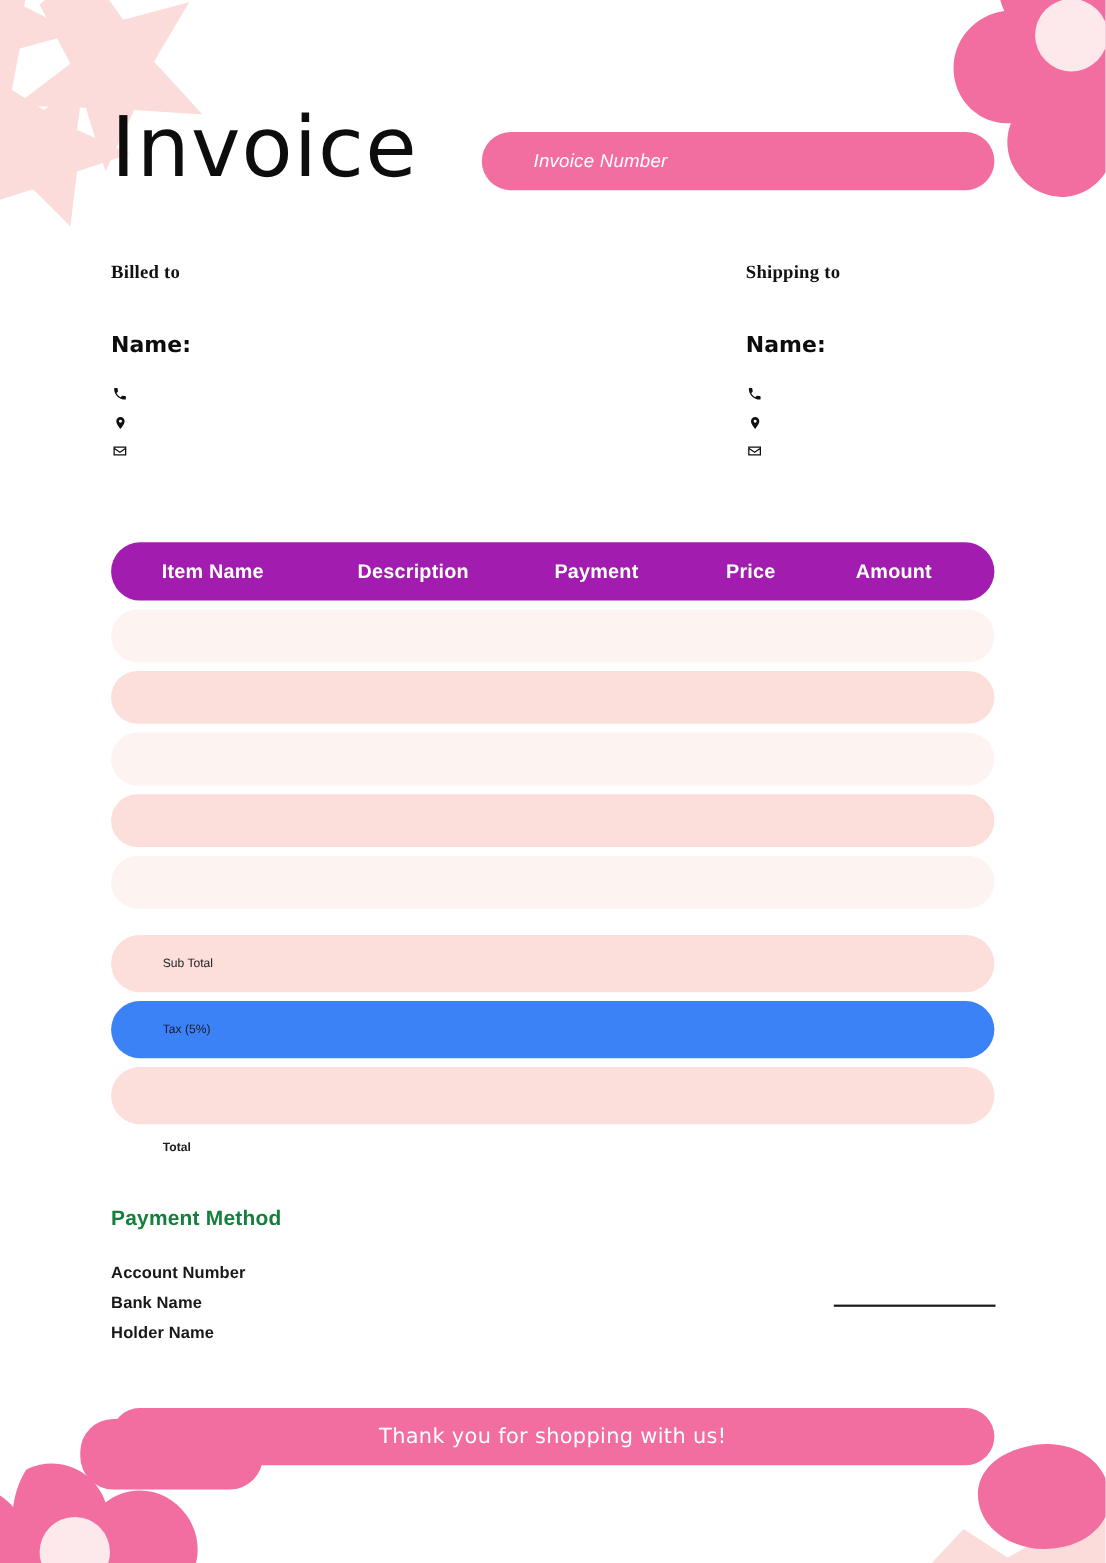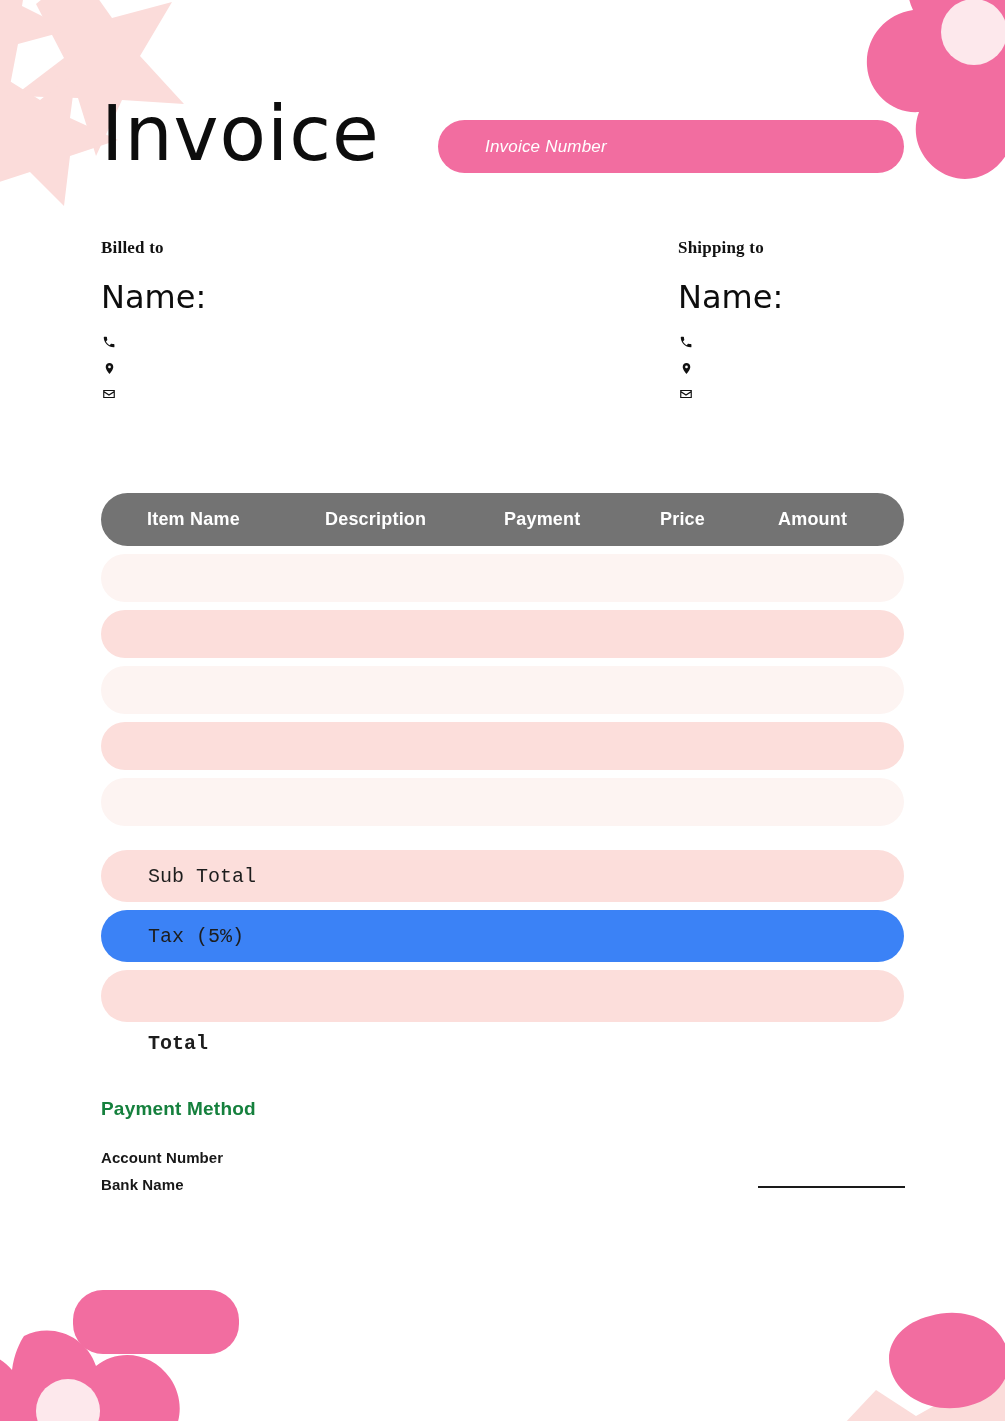--- a/index.html
+++ b/index.html
@@ -85,24 +85,24 @@
   .party.shipping { left:678px; }
 
   .party-label{
     font-size:17px;
     font-weight:bold;
     color:#121212;
     letter-spacing:.2px;
     font-family:Liberation Serif, serif;
   }
   .party-name{
-    margin-top:23px;
+    margin-top:39px;
     font-family:"DejaVu Sans", sans-serif;
-    font-size:32px;
-    font-weight:400;
+    font-size:20px;
+    font-weight:700;
     color:#0d0d0d;
     line-height:32px;
   }
   .contact-list{
     margin-top:16px;
     list-style:none;
   }
   .contact-row{
     display:flex;
     align-items:center;
@@ -130,21 +130,21 @@
     top:493px;
     width:803px;
   }
   .row{
     position:relative;
     width:803px;
     border-radius:26px;
   }
   .thead{
     height:53px;
-    background:#737373;
+    background:#a21caf;
     border-radius:27px;
   }
   .cell{
     position:absolute;
     top:0;
     height:100%;
     display:flex;
     align-items:center;
     font-size:18px;
   }
@@ -170,23 +170,22 @@
   }
   .summary-row.tint  { background:#FCDEDB; }
   .summary-row.light { background:#3b82f6; }
   .summary-label{
     position:absolute;
     left:47px;
     top:0;
     height:100%;
     display:flex;
     align-items:center;
-    font-size:20px;
+    font-size:11px;
     color:#1d1d1d;
-    font-family:Liberation Mono, monospace;
   }
   .summary-label.bold{ font-weight:bold;margin-top:47px; }
   .summary-value{
     position:absolute;
     right:47px;
     top:0;
     height:100%;
     display:flex;
     align-items:center;
     font-size:16px;
@@ -443,18 +442,22 @@
       <div class="summary-label bold">Total</div>
       <div class="summary-value"></div>
     </div>
   </div>
 
   <div class="payment">
     <div class="payment-title">Payment Method</div>
     <ul class="payment-lines">
       <li>Account Number</li>
       <li>Bank Name</li>
+      <li>Holder Name</li>
     </ul>
     <div class="signature-line"></div>
   </div>
 
+  <div class="footer-banner">
+    <span>Thank you for shopping with us!</span>
+  </div>
 
 </div>
 
 </body></html>

